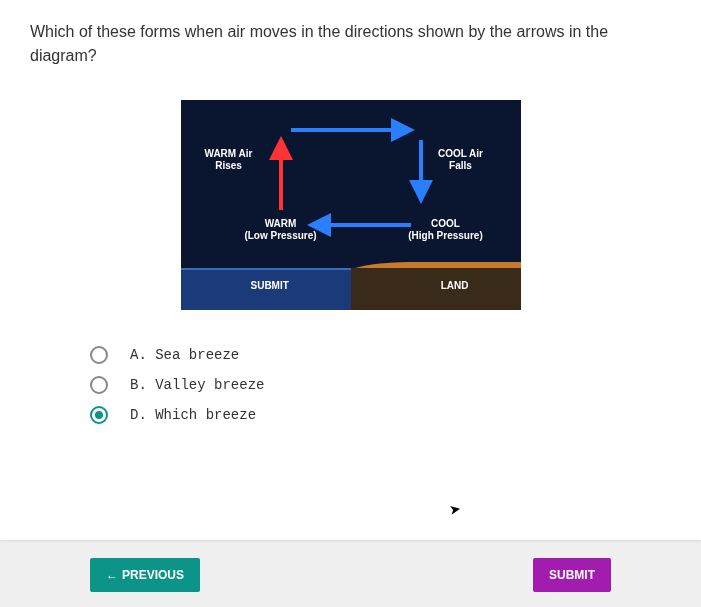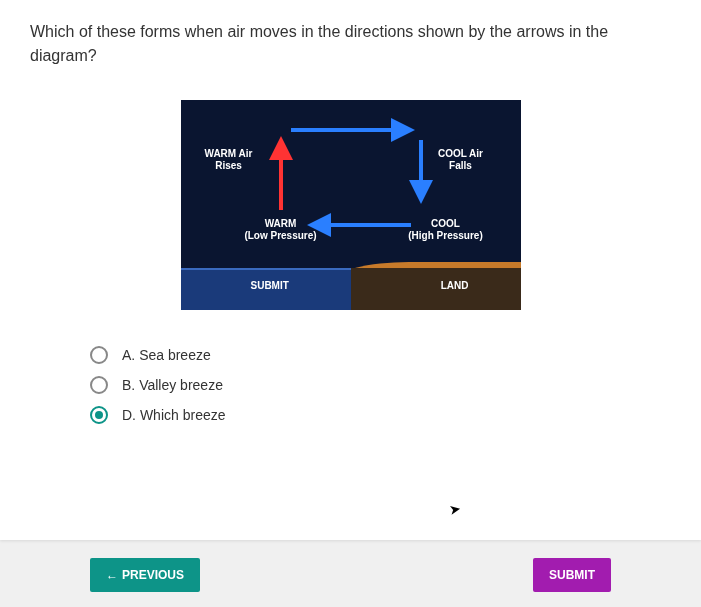--- a/index.html
+++ b/index.html
@@ -45,23 +45,24 @@
   .water-lbl { left: 70px; bottom: 18px; }
   .land-lbl { right: 52px; bottom: 18px; }
   svg.arrows { position: absolute; top: 0; left: 0; width: 100%; height: 100%; }
   .water-strip { position: absolute; left: 0; bottom: 0; width: 50%; height: 42px; background: #1a3a7a; border-top: 2px solid #3a6abf; }
   .land-strip { position: absolute; right: 0; bottom: 0; width: 50%; height: 42px; background: #3a2a1a; }
   .land-top { position:absolute; right:0; bottom:28px; width:55%; height:20px; background:#c77a2a; border-radius: 40% 0 0 0 / 100% 0 0 0; }
   .answers { margin-left: 60px; margin-top: 10px; }
   .option {
     display: flex;
     align-items: center;
-    gap: 14px;
+    gap: 22px;
     padding: 6px 0;
     cursor: pointer;
+    font-family: Liberation Mono, monospace;
   }
   .radio {
     width: 18px; height: 18px;
     border: 2px solid #888;
     border-radius: 50%;
     display: inline-flex;
     align-items: center;
     justify-content: center;
   }
   .radio.selected { border-color: #0d9488; }

